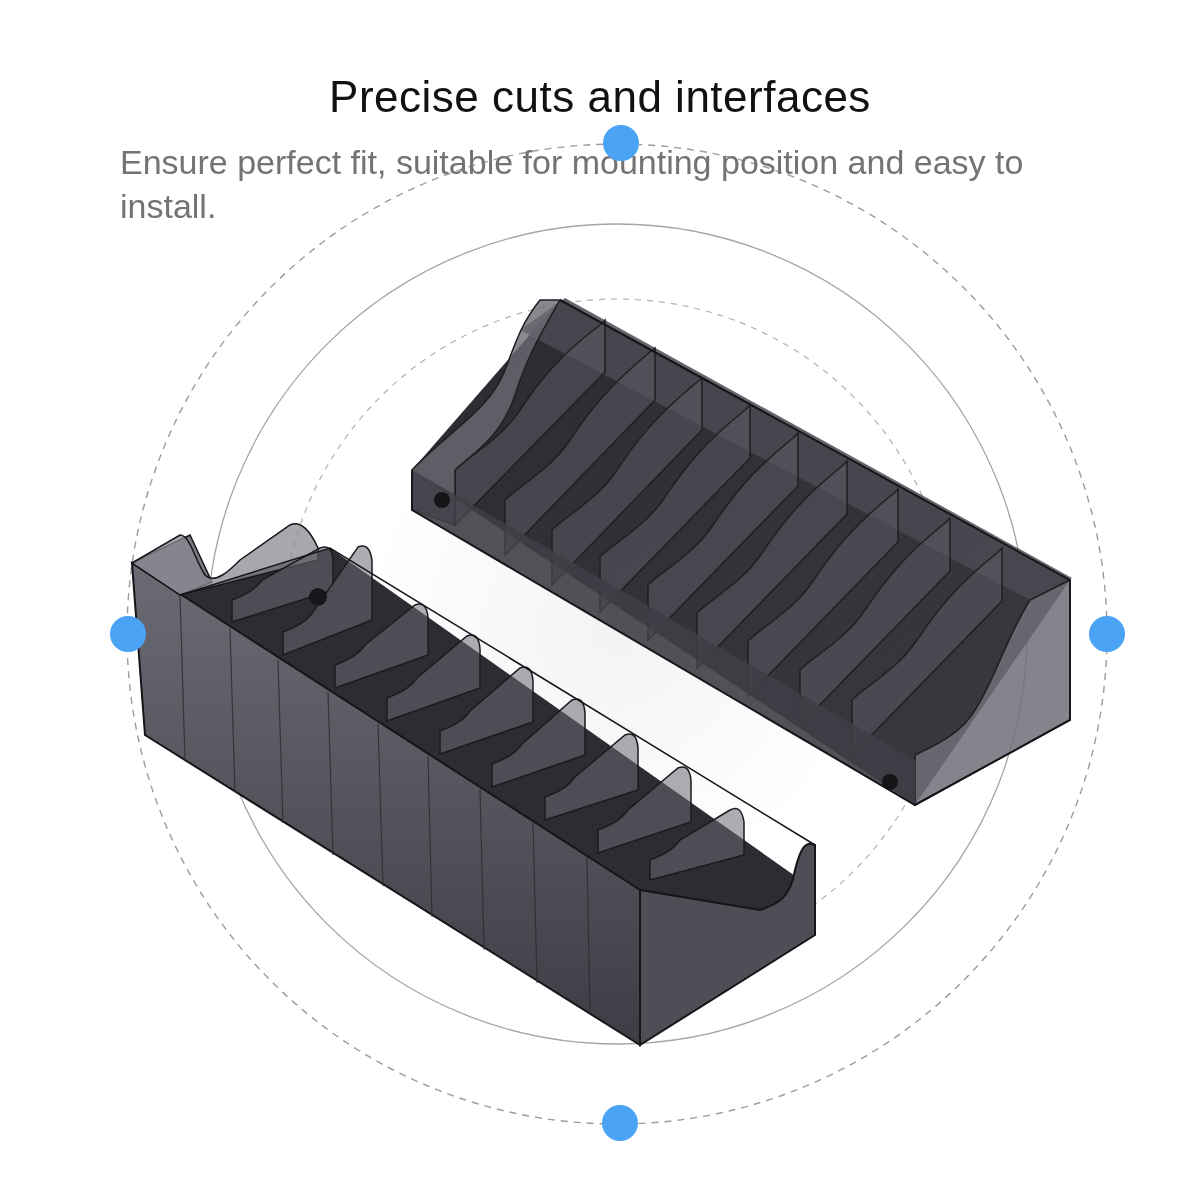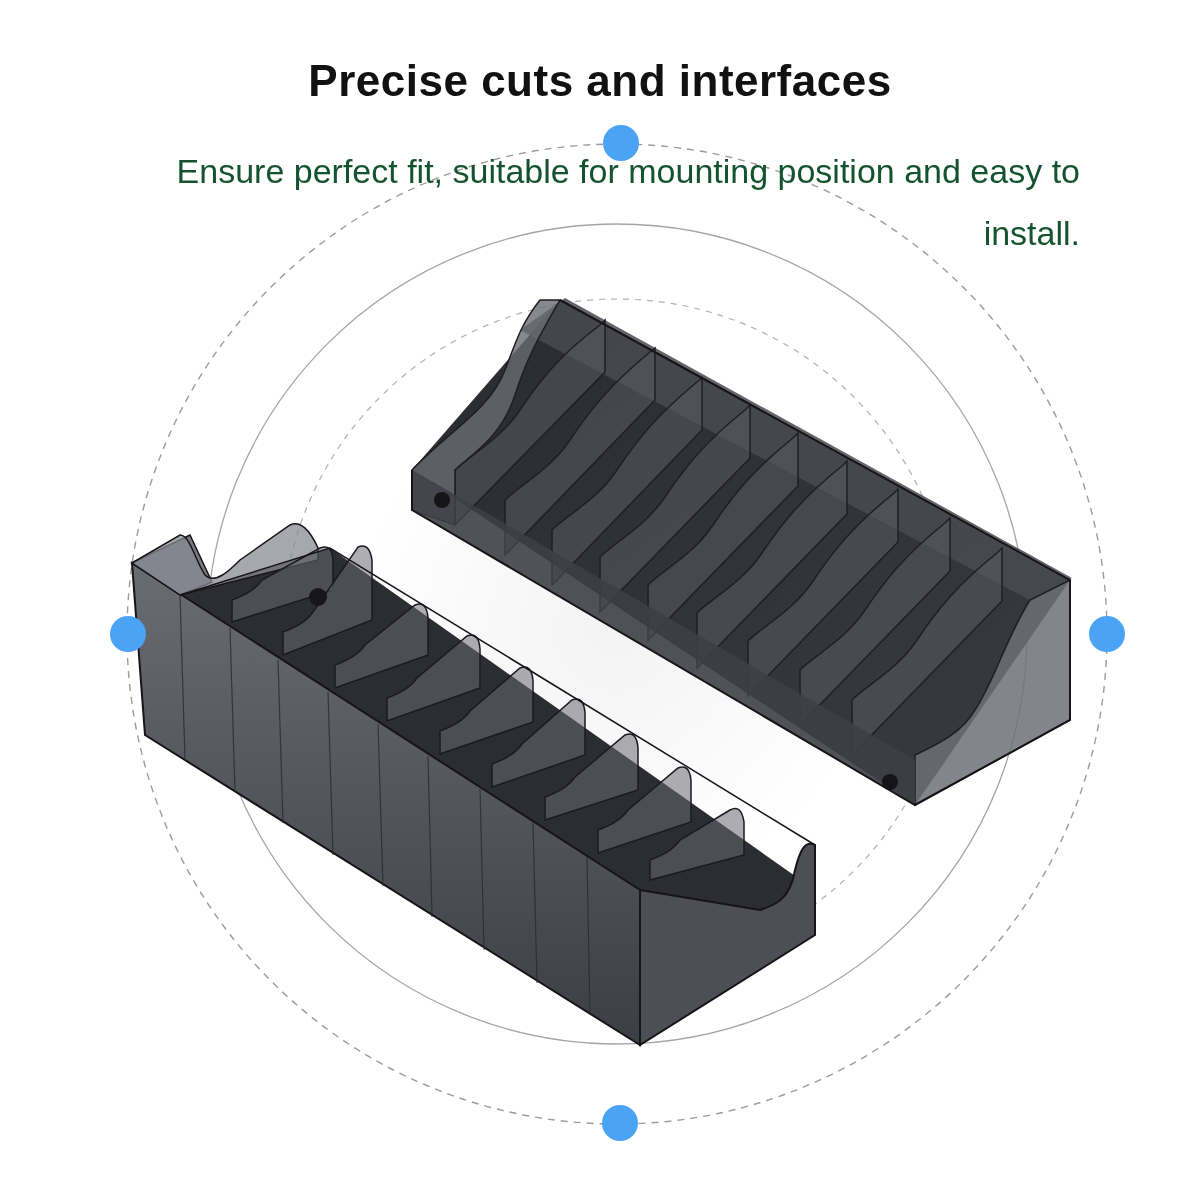--- a/index.html
+++ b/index.html
@@ -1,27 +1,27 @@
 <!DOCTYPE html>
 <html><head>
   <meta charset="utf-8">
   <style>
     html, body { margin: 0; padding: 0; background: #ffffff; }
     .canvas {
       position: relative; width: 1200px; height: 1200px; overflow: hidden;
       background: #ffffff; font-family: "Liberation Sans", sans-serif;
     }
     .headline {
-      position: absolute; left: 0; right: 0; top: 56px; text-align: center;
-      font-size: 44px; font-weight: bold; color: #111111; letter-spacing: 0.5px;
+      position: absolute; left: 0; right: 0; top: 72px; text-align: center;
+      font-size: 44px; font-weight: normal; color: #111111; letter-spacing: 0.5px;
       z-index: 3;
     }
     .subline {
-      position: absolute; left: 120px; right: 120px; top: 140px; text-align: right;
-      font-size: 34px; line-height: 62px; color: #14532d; z-index: 3;
+      position: absolute; left: 120px; right: 120px; top: 140px; text-align: left;
+      font-size: 34px; line-height: 44px; color: #737373; z-index: 3;
     }
     .art { position: absolute; left: 0; top: 0; width: 1200px; height: 1200px; z-index: 1; }
     .art-top { position: absolute; left: 0; top: 0; width: 1200px; height: 1200px; z-index: 4; pointer-events: none; }
   </style>
 </head>
 <body>
 
 <div class="canvas">
 
   <svg class="art" viewBox="0 0 1200 1200" xmlns="http://www.w3.org/2000/svg">

